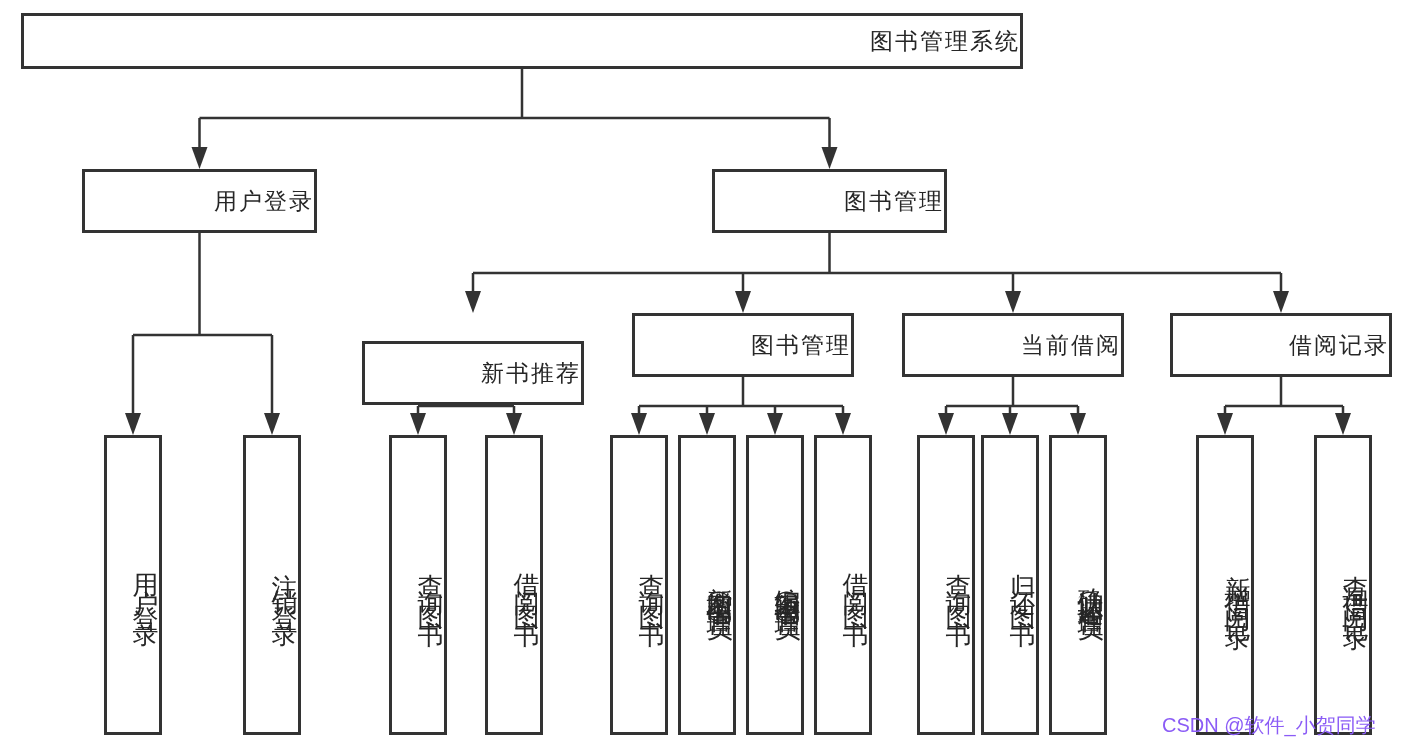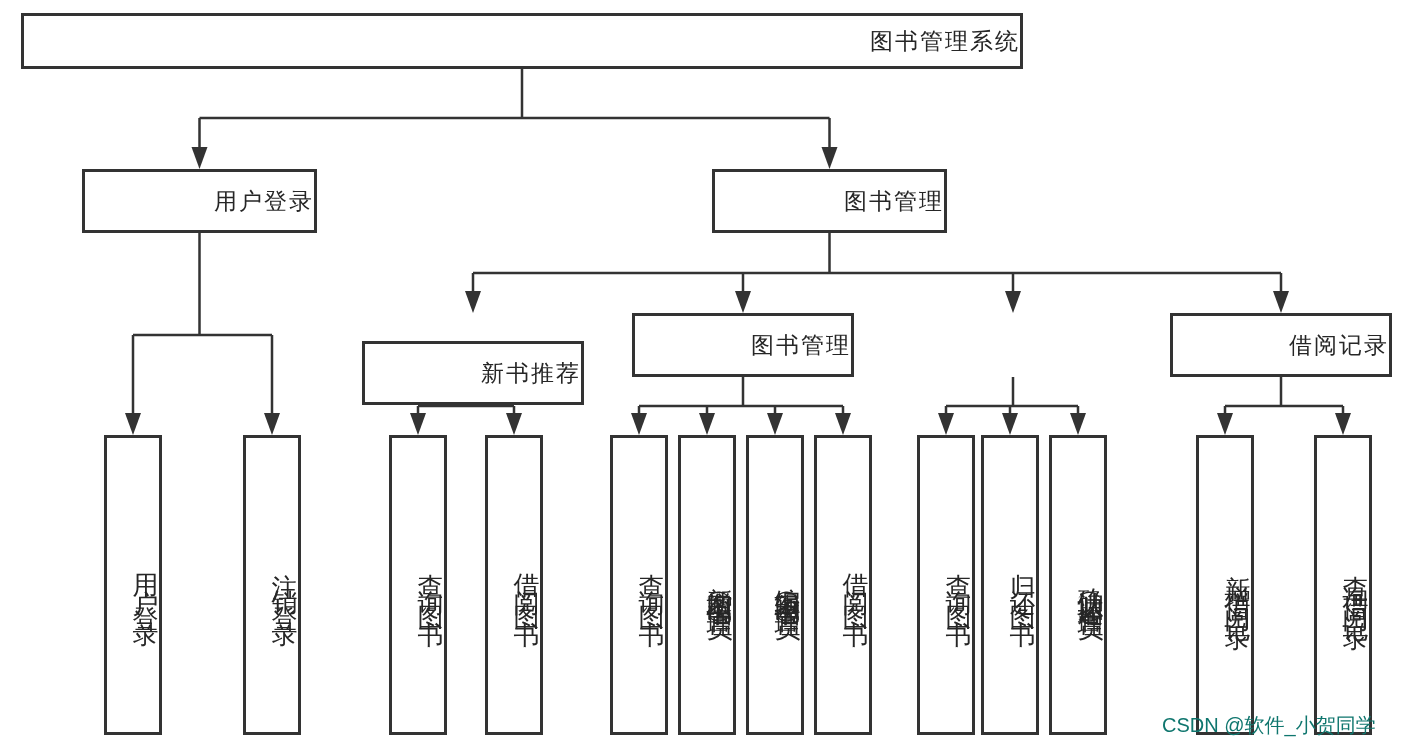--- a/index.html
+++ b/index.html
@@ -63,21 +63,21 @@
   .lf-9  { left: 917px; }
   .lf-10 { left: 981px; }
   .lf-11 { left: 1049px; }
   .lf-12 { left: 1196px; }
   .lf-13 { left: 1314px; }
   .watermark {
     position: absolute;
     left: 1162px;
     top: 712px;
     font-size: 20px;
-    color: #0f766e;
+    color: #8b5cf6;
     white-space: nowrap;
     z-index: 5;
   }
 </style>
 </head>
 <body>
 
 <div class="canvas">
 
   <svg class="connectors" viewBox="0 0 1405 747" xmlns="http://www.w3.org/2000/svg">
@@ -122,20 +122,23 @@
   <div class="node hnode l2-box l2-b">
     <span>图书管理</span>
   </div>
 
   <div class="node hnode l3-box l3-a">
     <span>新书推荐</span>
   </div>
   <div class="node hnode l3-box l3-b">
     <span>图书管理</span>
   </div>
+  <div class="node hnode l3-box l3-c">
+    <span>当前借阅</span>
+  </div>
   <div class="node hnode l3-box l3-d">
     <span>借阅记录</span>
   </div>
 
   <div class="node vnode leaf lf-1">
     <span class="vtext" style="letter-spacing: 16px;">用户登录</span>
   </div>
   <div class="node vnode leaf lf-2">
     <span class="vtext" style="letter-spacing: 16px;">注销登录</span>
   </div>

